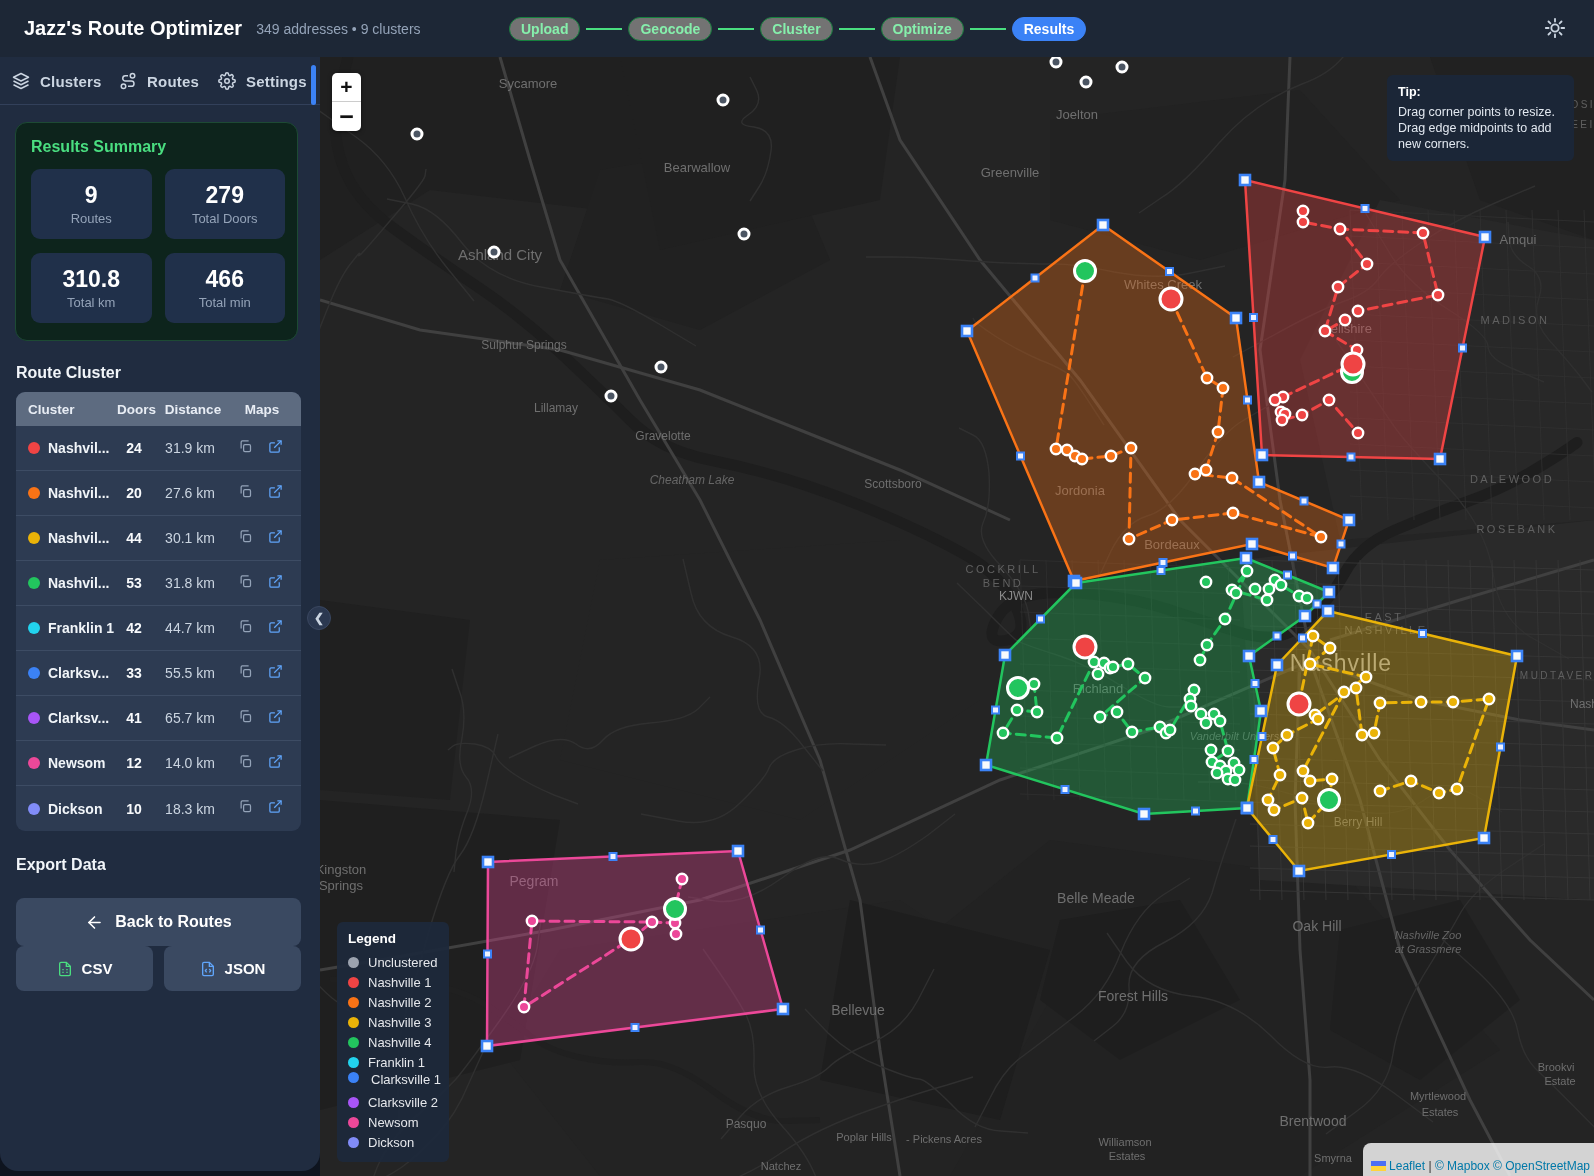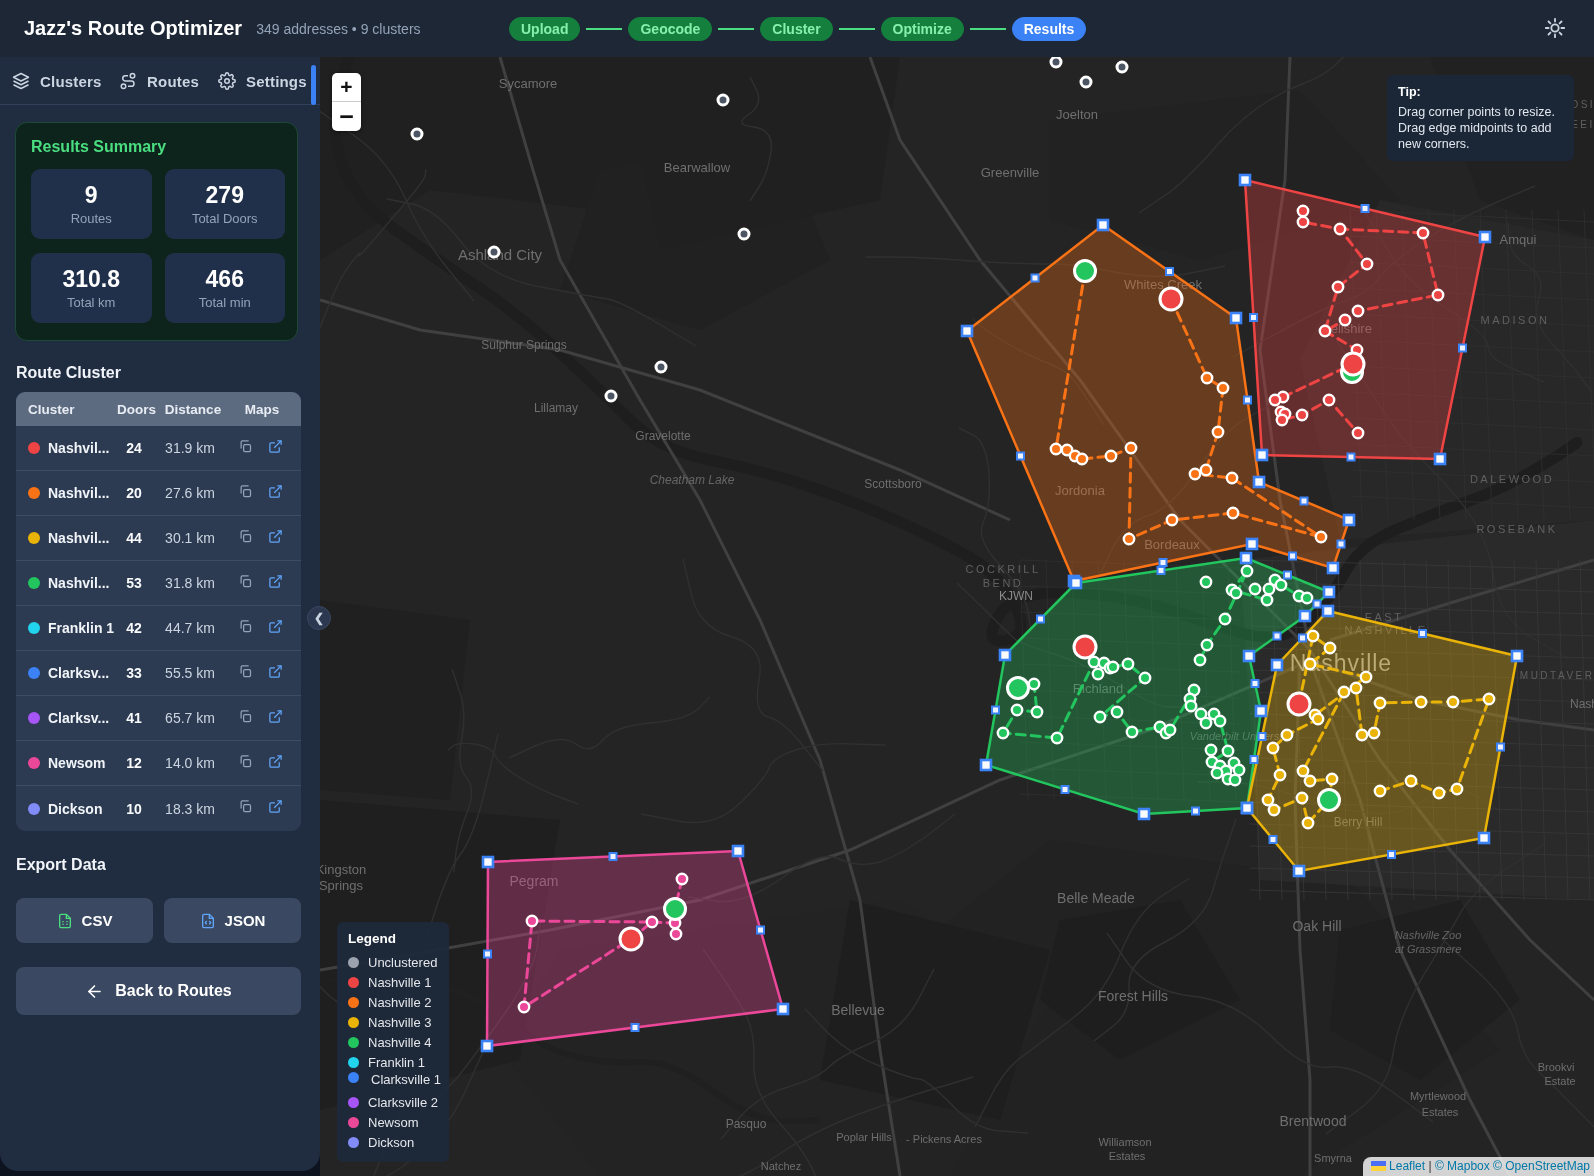--- a/index.html
+++ b/index.html
@@ -1,16 +1,16 @@
 <!DOCTYPE html>
 <html><head><meta charset="utf-8"><title>Jazz's Route Optimizer</title>
 <style>
 *{margin:0;padding:0;box-sizing:border-box}
 body{width:1594px;height:1176px;overflow:hidden;background:#0e141f;font-family:"Liberation Sans",sans-serif;position:relative}
-.pill{border-radius:999px;padding:3px 11px;font-weight:700;font-size:14px;background:#15803d;color:#86efac;border:1px solid #15803d}
+.pill{border-radius:999px;padding:3px 11px;font-weight:700;font-size:14px;background:#737373;color:#86efac;border:1px solid #15803d}
 .conn{width:36px;height:2px;background:#4ade80;margin:0 6px}
 </style></head>
 <body>
 
 <div style="position:absolute;left:320px;top:57px;width:1274px;height:1119px;overflow:hidden">
     <svg width="1274" height="1119" viewBox="320 57 1274 1119" style="position:absolute;left:0;top:0">
 <rect x="320" y="57" width="1274" height="1119" fill="#242424"></rect>
 <path d="M320,57 L900,57 L860,140 L600,210 L430,190 L320,260 Z" fill="#202020"></path>
 <path d="M1050,840 L1350,880 L1500,1050 L1300,1176 L900,1176 L850,1000 Z" fill="#222222"></path>
 <path d="M560,950 L900,900 L1050,1000 L950,1176 L600,1176 L500,1050 Z" fill="#232323"></path>
@@ -464,21 +464,21 @@
       <div style="display:flex;align-items:center;gap:9px;height:20px">
         <span style="width:11px;height:11px;border-radius:50%;background:#ec4899;flex:0 0 11px"></span>
         <span>Newsom</span>
       </div>
       <div style="display:flex;align-items:center;gap:9px;height:20px">
         <span style="width:11px;height:11px;border-radius:50%;background:#818cf8;flex:0 0 11px"></span>
         <span>Dickson</span>
       </div>
   </div>
 
-  <div style="position:absolute;right:0;bottom:0;background:rgba(255,255,255,.8);border-top-left-radius:8px;padding:2px 4px 3px 8px;font-size:12px;color:#333;white-space:nowrap">
+  <div style="position:absolute;right:0;bottom:0;background:rgba(255,255,255,.8);border-top-left-radius:8px;padding:16px 4px 3px 8px;font-size:12px;color:#333;white-space:nowrap">
     <span style="display:inline-block;width:15px;height:10px;vertical-align:-1px;background:linear-gradient(#4c6ef5 50%,#ffd43b 50%)"></span>
     <a style="color:#0078a8;text-decoration:none">Leaflet</a> | <a style="color:#0078a8;text-decoration:none">© Mapbox © OpenStreetMap</a>
   </div>
 </div>
 
 <div style="position:absolute;left:0;top:0;width:1594px;height:57px;background:#1d2736;display:flex;align-items:center;z-index:30">
   <div style="color:#fff;font-weight:700;font-size:20px;margin-left:24px">Jazz's Route Optimizer</div>
   <div style="color:#94a3b8;font-size:14px;margin-left:14px">349 addresses • 9 clusters</div>
   <div style="position:absolute;left:509px;display:flex;align-items:center">
     <span class="pill">Upload</span>
@@ -701,33 +701,33 @@
 <span style="width:28px;margin-left:2px;text-align:center;color:#60a5fa">
 <svg width="15" height="15" viewBox="0 0 24 24" fill="none" stroke="currentColor" stroke-width="2">
             <path d="M18 13v6a2 2 0 0 1-2 2H5a2 2 0 0 1-2-2V8a2 2 0 0 1 2-2h6"></path>
             <path d="M15 3h6v6"></path>
             <path d="M10 14L21 3"></path>
           </svg></span>
 </div>
   </div>
 
   <div style="color:#f1f5f9;font-weight:700;font-size:16px;margin:25px 0 24px 16px">Export Data</div>
+  <div style="margin:24px 19px 0 16px;height:48px;background:#3a4961;border-radius:8px;display:flex;align-items:center;justify-content:center;gap:11px;color:#fff;font-weight:700;font-size:16px">
+    <svg width="19" height="19" viewBox="0 0 24 24" fill="none" stroke="currentColor" stroke-width="2" stroke-linecap="round">
+        <path d="M19 12H5"></path>
+        <path d="M12 19l-7-7 7-7"></path>
+      </svg>Back to Routes</div>
   <div style="display:flex;gap:11px;margin:0 19px 0 16px">
     <div style="flex:1;height:45px;background:#3a4961;border-radius:8px;display:flex;align-items:center;justify-content:center;gap:9px;color:#fff;font-weight:700;font-size:15px">
       <svg width="16" height="16" viewBox="0 0 24 24" fill="none" stroke="#4ade80" stroke-width="2">
           <path d="M14 2H6a2 2 0 0 0-2 2v16a2 2 0 0 0 2 2h12a2 2 0 0 0 2-2V8z"></path>
           <path d="M14 2v6h6"></path>
           <path d="M8 13h2M8 17h2M14 13h2M14 17h2"></path>
         </svg>CSV</div>
     <div style="flex:1;height:45px;background:#3a4961;border-radius:8px;display:flex;align-items:center;justify-content:center;gap:9px;color:#fff;font-weight:700;font-size:15px">
       <svg width="16" height="16" viewBox="0 0 24 24" fill="none" stroke="#60a5fa" stroke-width="2">
           <path d="M14 2H6a2 2 0 0 0-2 2v16a2 2 0 0 0 2 2h12a2 2 0 0 0 2-2V8z"></path>
           <path d="M14 2v6h6"></path>
           <path d="M10 12l-2 2.5L10 17M14 12l2 2.5L14 17"></path>
         </svg>JSON</div>
   </div>
-  <div style="margin:24px 19px 0 16px;height:48px;background:#3a4961;border-radius:8px;display:flex;align-items:center;justify-content:center;gap:11px;color:#fff;font-weight:700;font-size:16px">
-    <svg width="19" height="19" viewBox="0 0 24 24" fill="none" stroke="currentColor" stroke-width="2" stroke-linecap="round">
-        <path d="M19 12H5"></path>
-        <path d="M12 19l-7-7 7-7"></path>
-      </svg>Back to Routes</div>
 </div>
 
 <div style="position:absolute;left:307px;top:606px;width:24px;height:24px;border-radius:50%;background:#2b3850;border:1px solid #3a4760;z-index:25;display:flex;align-items:center;justify-content:center;color:#cbd5e1;font-size:12px;font-weight:700">❮</div>
 </body></html>

